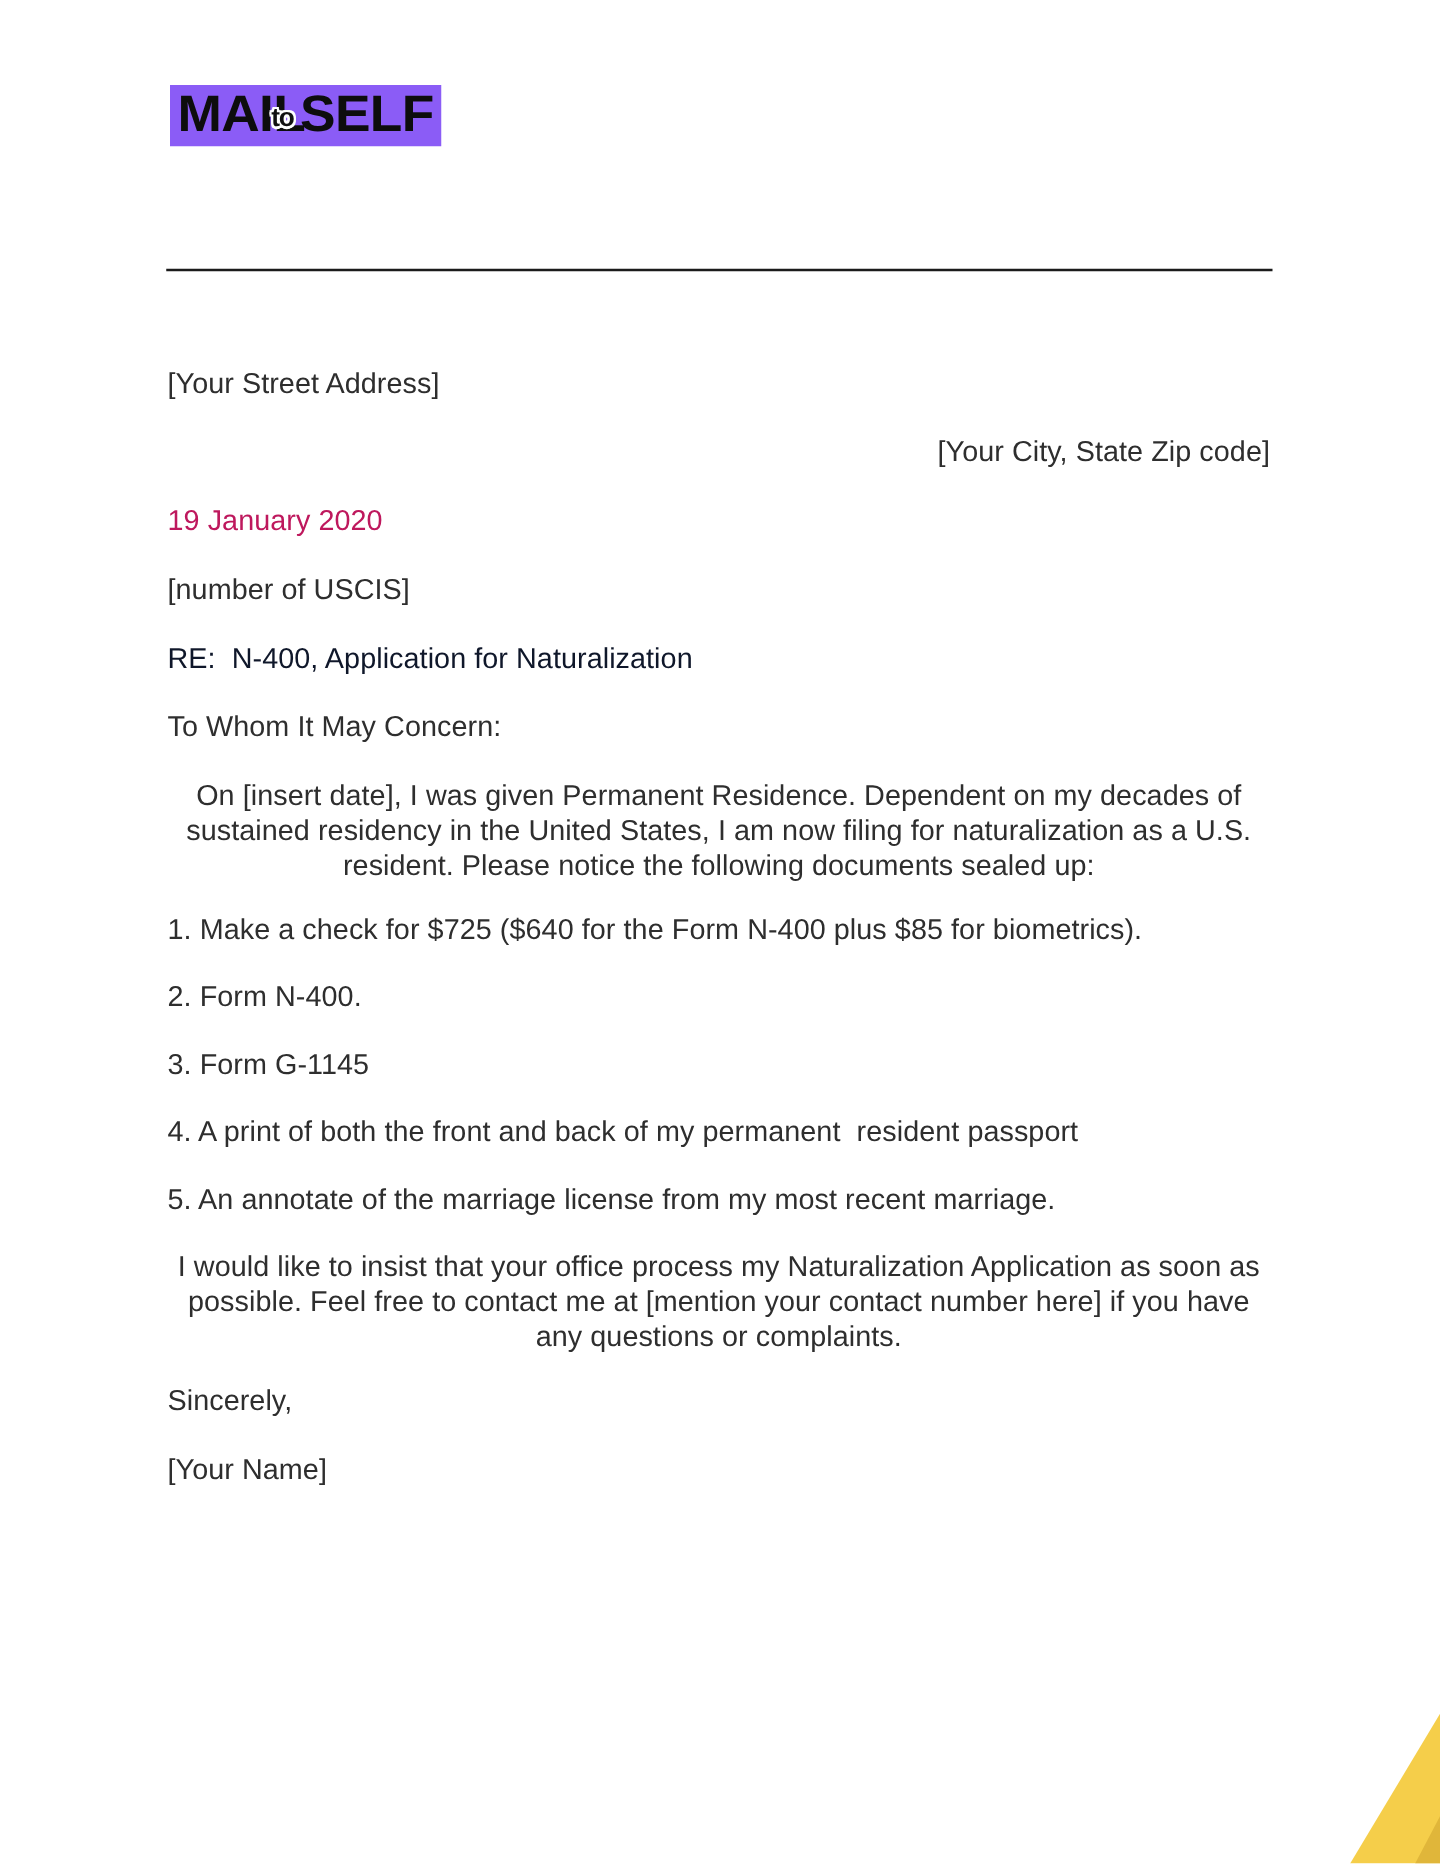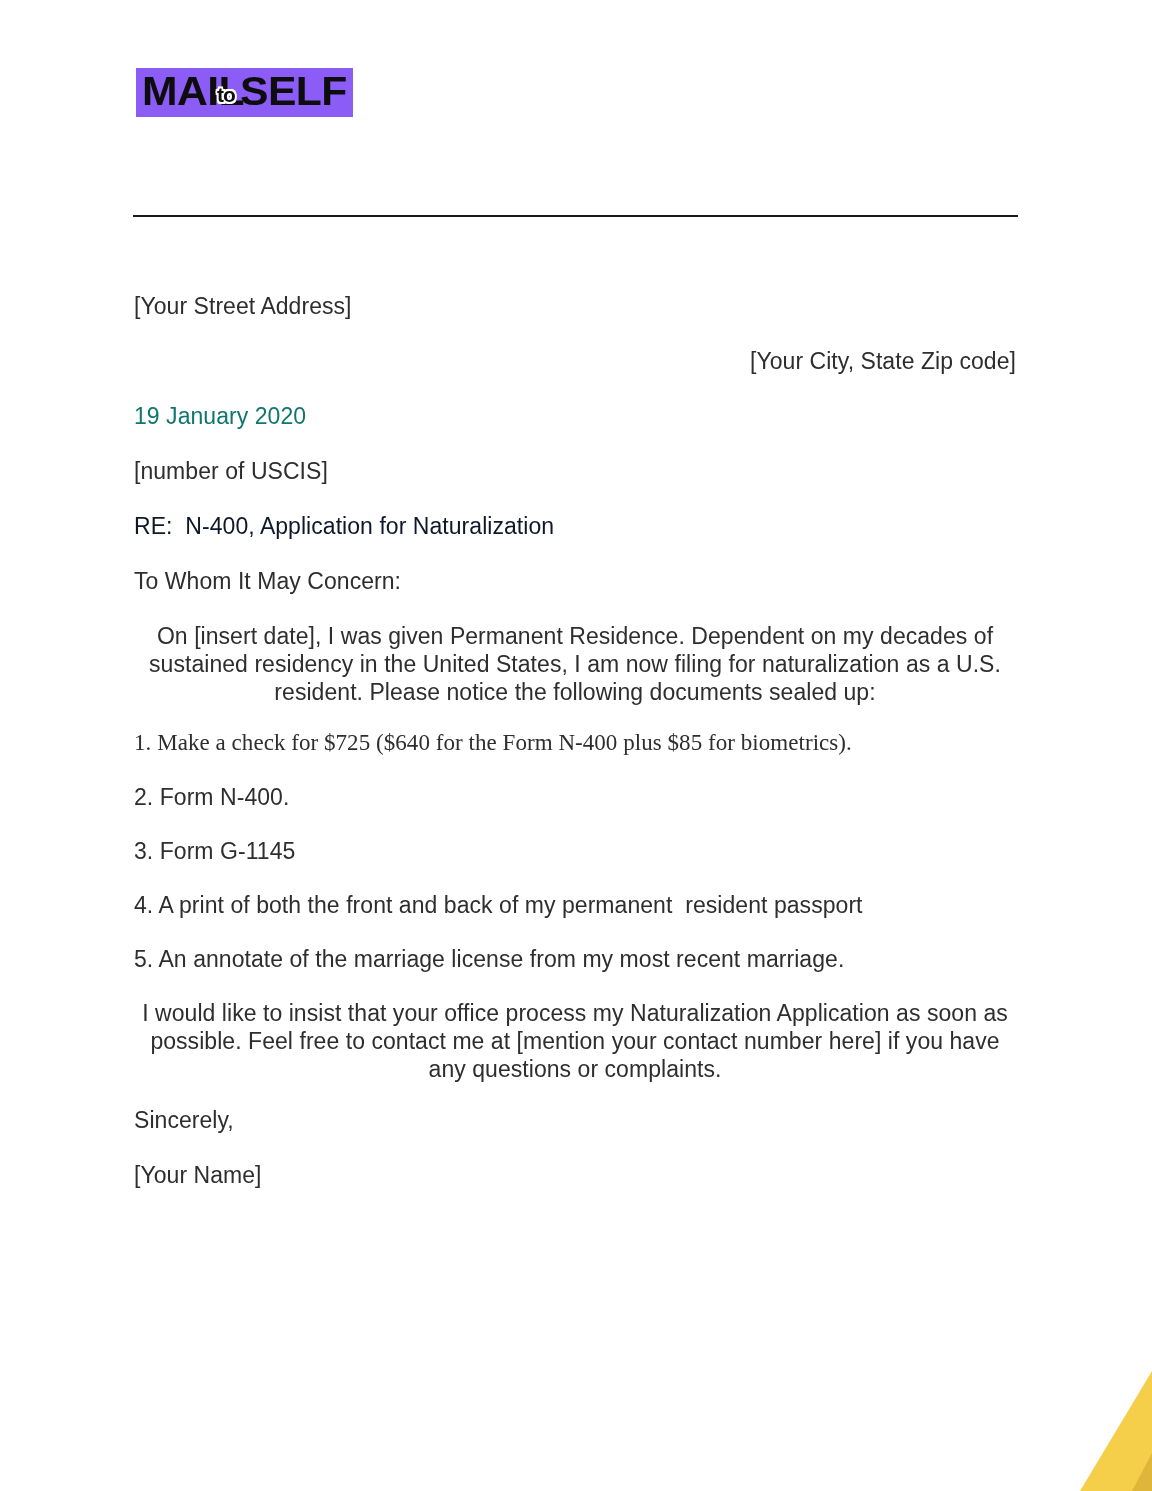--- a/index.html
+++ b/index.html
@@ -138,28 +138,28 @@
       <span class="logo-to">to</span>
     </span>
   </div>
 
   <div class="divider" style="border-top-color: rgb(27, 27, 27);"></div>
 
   <div class="letter" style="color: rgb(46, 46, 46);">
 
     <p style="color: rgb(46, 46, 46);">[Your Street Address]</p>
     <p style="color: rgb(46, 46, 46); text-align: right;">[Your City, State Zip code]</p>
-    <p style="color: #0f766e;">19 January 2020</p>
+    <p style="color: #be185d;">19 January 2020</p>
     <p style="color: rgb(46, 46, 46);">[number of USCIS]</p>
     <p style="color: #0f172a;">RE:  N-400, Application for Naturalization</p>
     <p style="color: rgb(46, 46, 46);">To Whom It May Concern:</p>
 
     <p class="para" style="color: rgb(46, 46, 46);">On [insert date], I was given Permanent Residence. Dependent on my decades of sustained residency in the United States, I am now filing for naturalization as a U.S. resident. Please notice the following documents sealed up:</p>
 
-    <p class="list-item" style="color: rgb(46, 46, 46); font-family: Liberation Serif, serif;">1. Make a check for $725 ($640 for the Form N-400 plus $85 for biometrics).</p>
+    <p class="list-item" style="color: rgb(46, 46, 46);">1. Make a check for $725 ($640 for the Form N-400 plus $85 for biometrics).</p>
     <p class="list-item" style="color: rgb(46, 46, 46);">2. Form N-400.</p>
     <p class="list-item" style="color: rgb(46, 46, 46);">3. Form G-1145</p>
     <p class="list-item" style="color: rgb(46, 46, 46);">4. A print of both the front and back of my permanent  resident passport</p>
     <p class="list-item" style="color: rgb(46, 46, 46);">5. An annotate of the marriage license from my most recent marriage.</p>
 
     <p class="para" style="color: rgb(46, 46, 46);">I would like to insist that your office process my Naturalization Application as soon as possible. Feel free to contact me at [mention your contact number here] if you have any questions or complaints.</p>
 
     <p class="sign-off" style="color: rgb(46, 46, 46);">Sincerely,</p>
     <p class="last" style="color: rgb(46, 46, 46);">[Your Name]</p>
 

